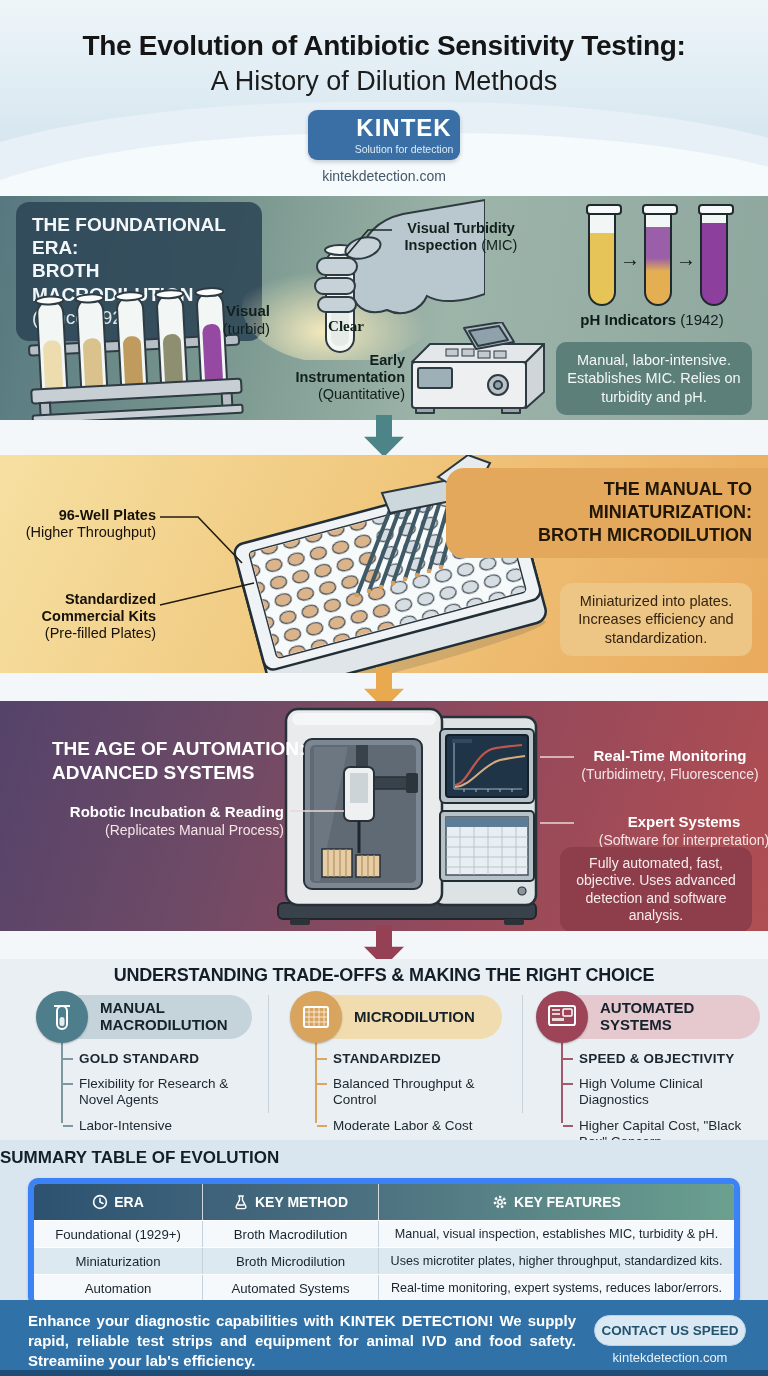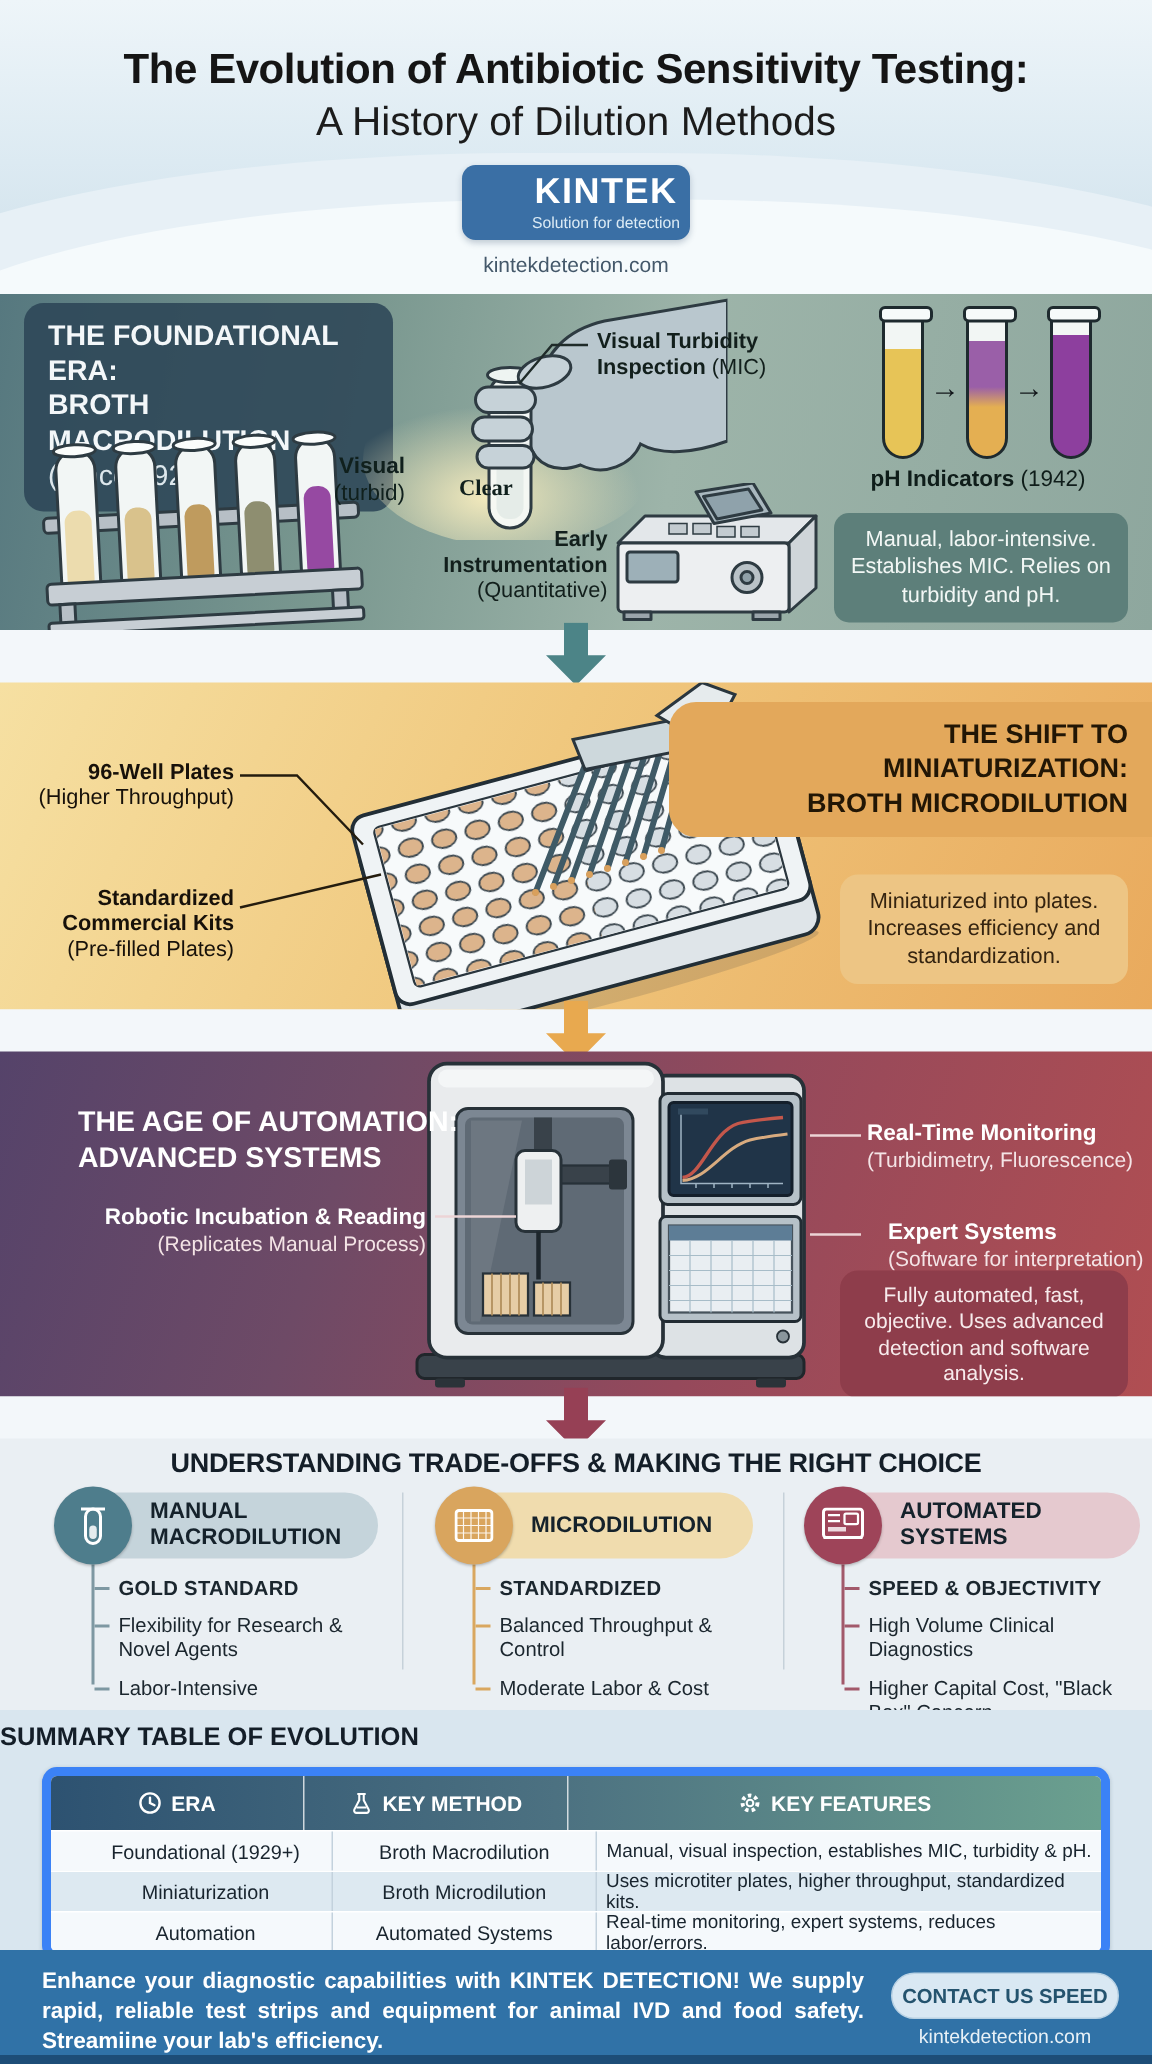--- a/index.html
+++ b/index.html
@@ -22,21 +22,21 @@
   .h-site { position:absolute; left:0; top:168px; width:768px; text-align:center; font-size:14px; color:#44586a; }
 
   
   .sec1 { position:absolute; left:0; top:196px; width:768px; height:224px; overflow:hidden;
           background:linear-gradient(100deg,#56787f 0%,#79978f 30%,#9db4a9 58%,#8ea79e 100%); }
   .s1-title { position:absolute; left:16px; top:6px; width:246px; background:rgba(44,70,86,.88); border-radius:13px;
               padding:11px 14px 12px 16px; color:#f3f7f9; font-size:19px; font-weight:700; line-height:1.22; }
   .s1-title .since { font-weight:400; color:#dde7ec; }
   .rack { position:absolute; left:28px; top:92px; width:218px; height:132px; transform:rotate(-3deg); }
   .handart { position:absolute; left:235px; top:2px; width:250px; height:162px; }
-  .lbl { line-height:1.18; }
+  .lbl { line-height:1.18;text-align:center; }
   .lbl b { font-weight:700; }
   .s1-visual { position:absolute; left:163px; top:106px; width:107px; text-align:right; font-size:15px; color:#10201d; }
   .s1-clear  { position:absolute; left:306px; top:122px; width:80px; font-size:15px; font-weight:700; color:#10201d;font-family:Liberation Serif, serif; }
   .s1-turb   { position:absolute; left:398px; top:24px; width:126px; font-size:14.5px; color:#121f1c; font-weight:700; }
   .s1-turb .nrm { font-weight:400; }
   .s1-instr  { position:absolute; left:283px; top:156px; width:122px; text-align:right; font-size:14.5px; color:#121f1c; font-weight:700; }
   .s1-instr .nrm { font-weight:400; }
   .spectro { position:absolute; left:402px; top:126px; width:150px; height:95px; }
   .ph-tubes { position:absolute; left:588px; top:10px; width:150px; height:102px; }
   .ph-tube { position:absolute; top:0; width:28px; height:100px; border:2px solid #1e2a2e; border-radius:3px 3px 14px 14px; background:#f2f6f4; }
@@ -103,21 +103,21 @@
   .t-div { position:absolute; top:36px; width:1px; height:118px; background:#c6d1d9; }
   .t-div1 { left:268px; } .t-div2 { left:522px; }
 
   
   .summary { position:absolute; left:0; top:1140px; width:768px; height:160px; background:#d9e6ef; }
   .sum-title { position:absolute; left:0; top:8px; width:768px; text-align:left; font-size:17px; font-weight:800; color:#141e28; }
   .sum-table { position:absolute; left:28px; top:38px; width:712px; border-radius:10px; overflow:hidden;
                border:6px solid #3b82f6; box-shadow:0 1px 3px rgba(20,40,60,.2); background:#fff; }
   .sum-head { display:flex; height:36px; background:linear-gradient(90deg,#2d5271 0%,#4c7181 48%,#6ba08f 100%); }
   .sum-head .cell { display:flex; align-items:center; justify-content:center; gap:6px; color:#fff; font-size:14px; font-weight:700; }
-  .sum-row { display:flex; height:27px;padding-left:19px; }
+  .sum-row { display:flex; height:27px; }
   .sum-row.odd { background:#f5f9fc; } .sum-row.even { background:#dde9f1; }
   .sum-row .cell { display:flex; align-items:center; justify-content:center; color:#18242e; font-size:13.2px; padding:0 6px; }
   .c1 { width:168px; } .c2 { width:176px; } .c3 { flex:1; }
   .sum-head .c2, .sum-head .c3 { border-left:1px solid rgba(255,255,255,.75); }
   .sum-row .c2, .sum-row .c3 { border-left:1px solid #c3d2dd; }
   .sum-row { border-top:1px solid #ffffff; }
   .sum-row .c3 { font-size:12.6px; }
 
   
   .footer { position:absolute; left:0; top:1300px; width:768px; height:76px; background:#3072a7; }
@@ -296,21 +296,21 @@
         <circle cx="183" cy="124" r="2.3" fill="#d9a05c"></circle>
           <circle cx="195" cy="120" r="2.3" fill="#d9a05c"></circle>
         <circle cx="207" cy="116" r="2.3" fill="#d9a05c"></circle>
           <circle cx="219" cy="112" r="2.3" fill="#d9a05c"></circle>
         <polygon points="160,38 252,20 260,40 168,58" fill="#cdd8dc" stroke="#2a363e" stroke-width="2"></polygon>
         <polygon points="216,22 246,0 268,8 250,42" fill="#e6ebed" stroke="#2a363e" stroke-width="2"></polygon>
       </g>
     </svg>
 
     <div class="s2-titlebox">
-      <div>THE SHIFT TO MINIATURIZATION:</div>
+      <div>THE MANUAL TO MINIATURIZATION:</div>
       <div>BROTH MICRODILUTION</div>
     </div>
     <div class="s2-plates lbl">
       <span>96-Well Plates</span><br>
       <span class="nrm">(Higher Throughput)</span>
     </div>
     <div class="s2-kits lbl">
       <span>Standardized Commercial Kits</span><br>
       <span class="nrm">(Pre-filled Plates)</span>
     </div>

